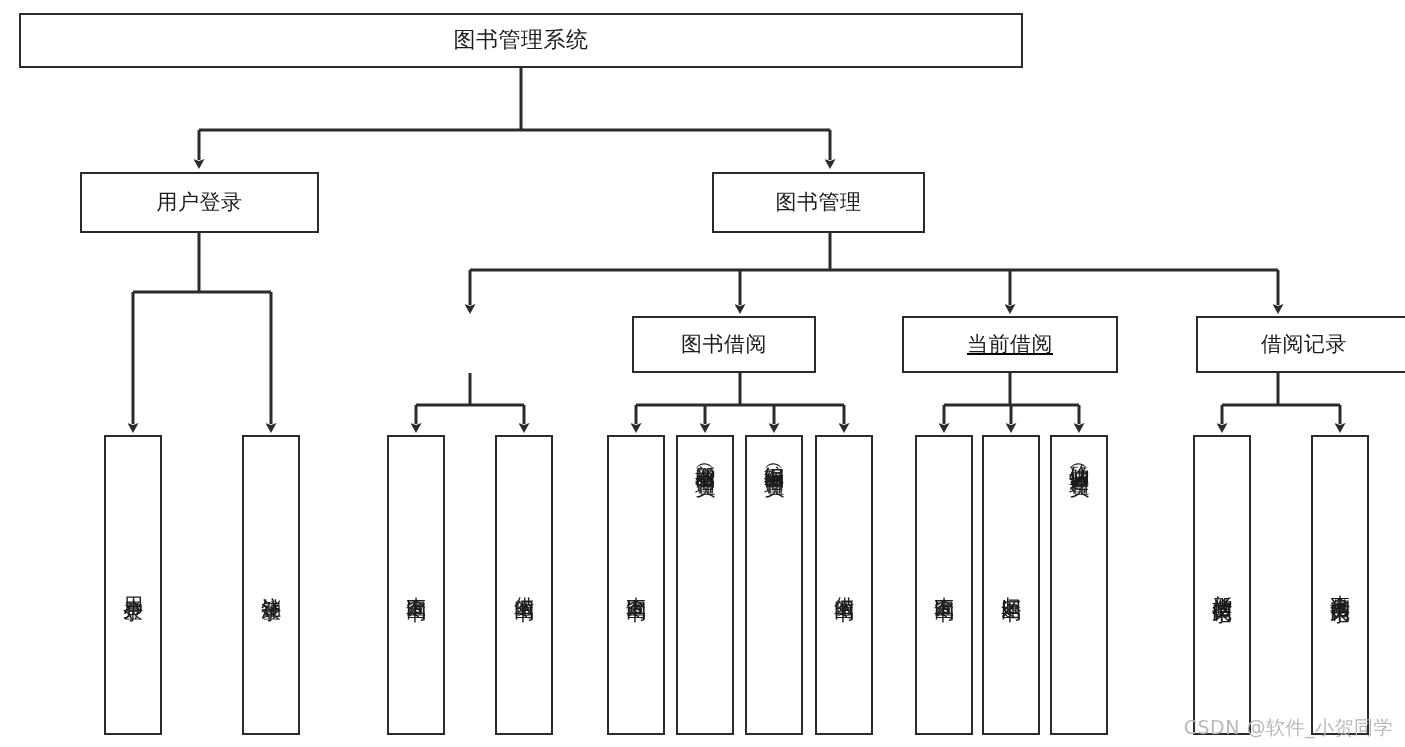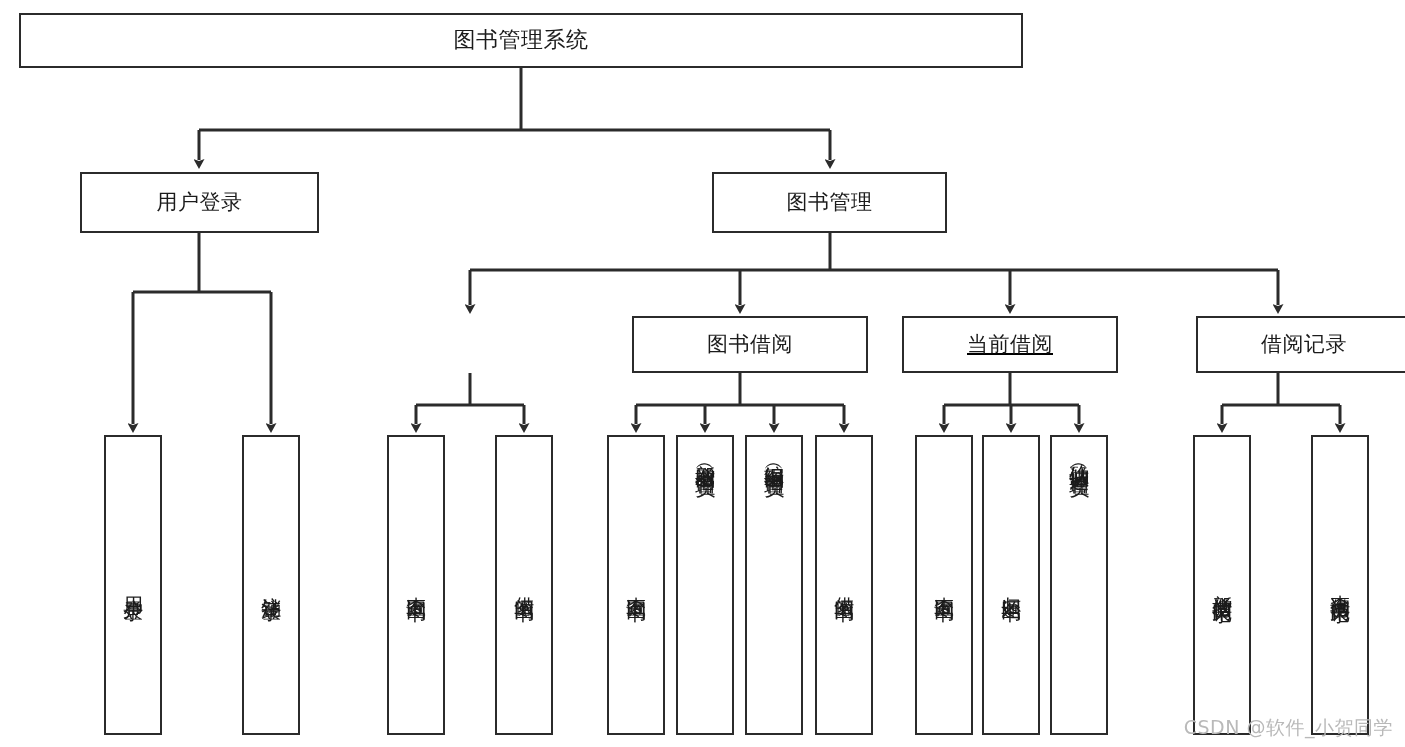--- a/index.html
+++ b/index.html
@@ -136,25 +136,25 @@
     </g>
   </svg>
 
   <div class="node horiz root" style="left:19px; top:13px; width:1004px; height:55px;">
     <span class="node-label">图书管理系统</span>
   </div>
 
   <div class="node horiz" style="left:80px; top:172px; width:239px; height:61px;">
     <span class="node-label">用户登录</span>
   </div>
-  <div class="node horiz" style="left:712px; top:172px; width:235px; height:61px;">
+  <div class="node horiz" style="left:712px; top:172px; width:213px; height:61px;">
     <span class="node-label">图书管理</span>
   </div>
 
-  <div class="node horiz" style="left:632px; top:316px; width:236px; height:57px;">
+  <div class="node horiz" style="left:632px; top:316px; width:184px; height:57px;">
     <span class="node-label">图书借阅</span>
   </div>
   <div class="node horiz" style="left:902px; top:316px; width:216px; height:57px;text-decoration:underline;">
     <span class="node-label">当前借阅</span>
   </div>
   <div class="node horiz" style="left:1170px; top:316px; width:216px; height:57px;margin-left:26px;">
     <span class="node-label">借阅记录</span>
   </div>
 
   <div class="node vert mid" style="left:104px; top:435px; width:58px; height:300px;">

